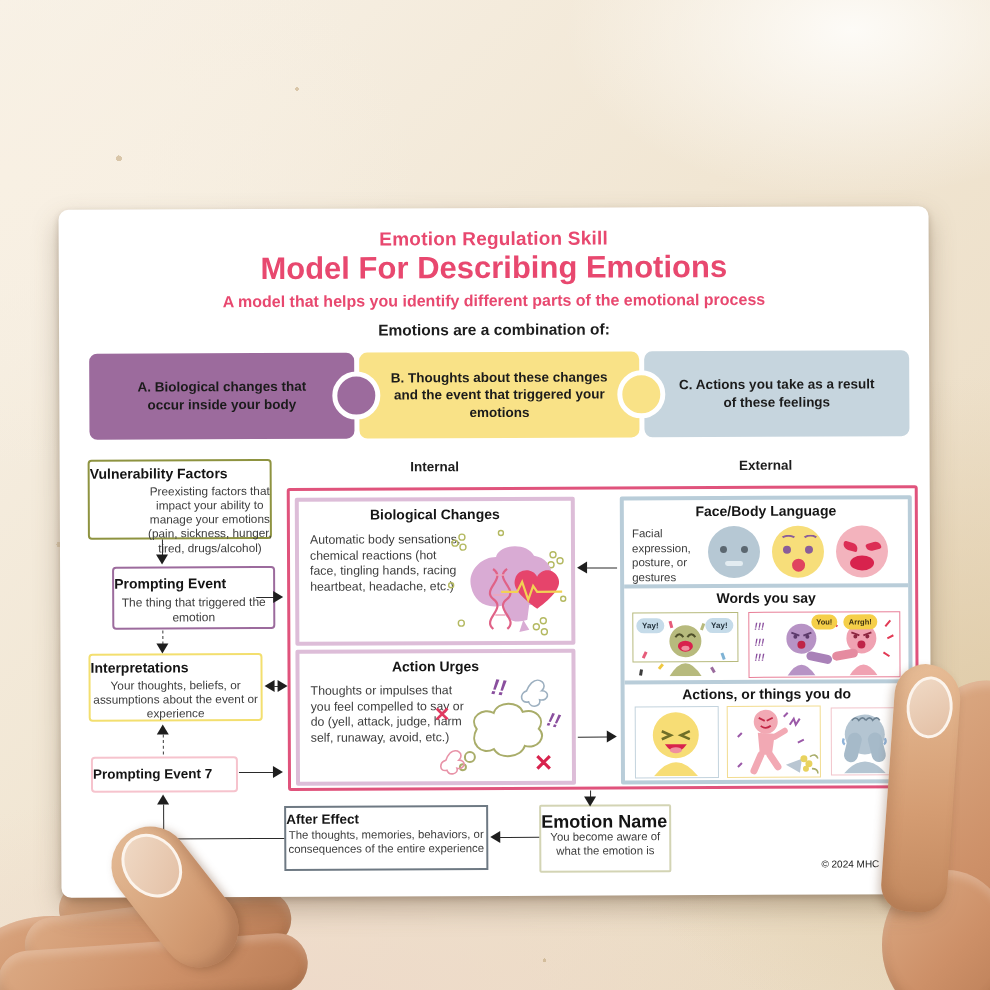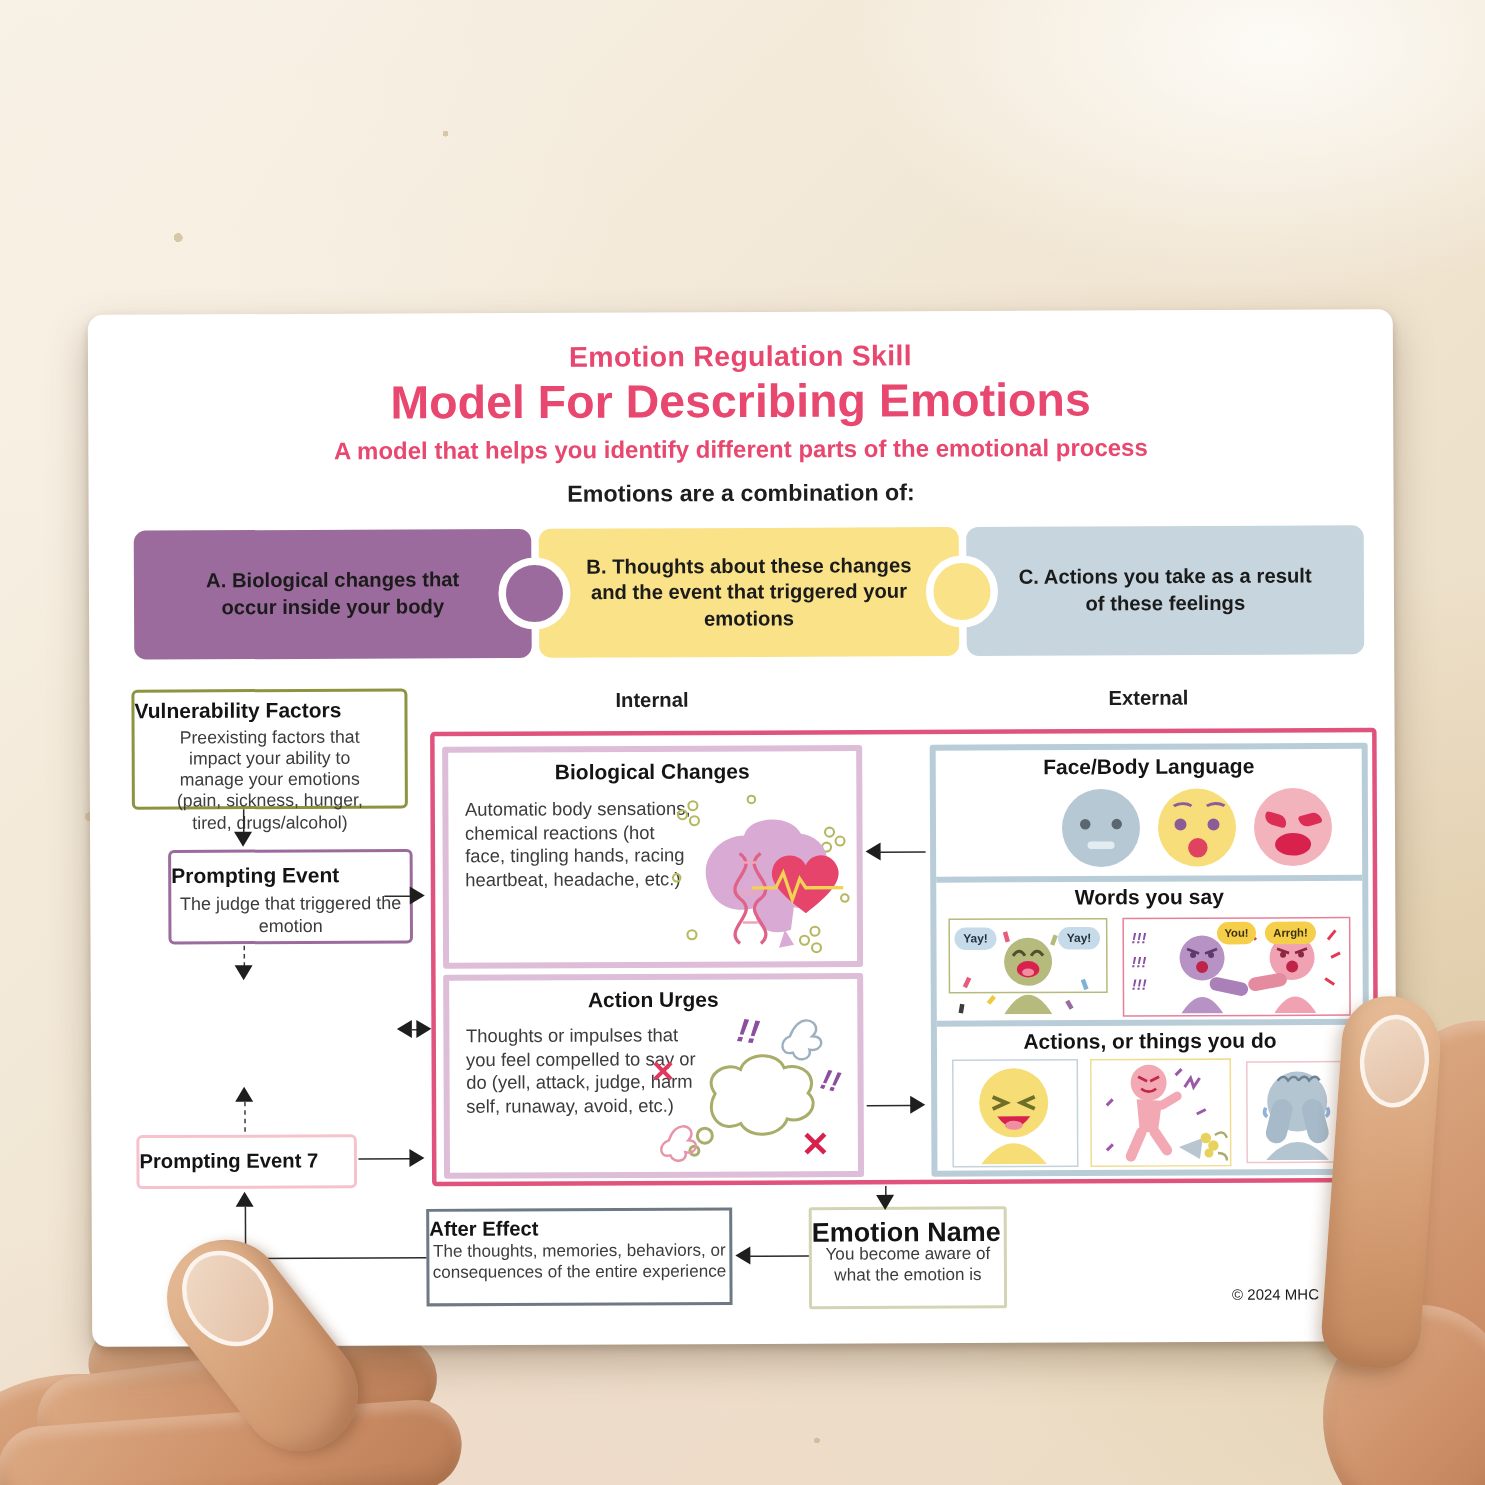--- a/index.html
+++ b/index.html
@@ -217,20 +217,21 @@
         <text x="70" y="26" font-size="22" font-weight="800" font-style="italic" fill="#8a4f9e" transform="rotate(8 78 18)">!!</text>
         <text x="126" y="58" font-size="19" font-weight="800" font-style="italic" fill="#8a4f9e" transform="rotate(14 132 50)">!!</text>
         <path d="M110 14 c8 -7 17 2 10 8 c9 0 7 11 -2 9 c2 7 -9 9 -11 2 c-9 2 -9 -9 -2 -11 c1 -3 3 -6 5 -8" fill="none" stroke="#9db0c0" stroke-width="1.6"></path>
         <path d="M28 84 c7 -6 15 1 9 7 c8 0 6 10 -2 8 c2 6 -8 8 -10 2 c-8 2 -8 -8 -1 -10 c1 -3 2 -5 4 -7" fill="none" stroke="#e893a8" stroke-width="1.6"></path>
       </svg>
     </div>
 
     <div class="abs inbox ext-box">
       <div class="sec sec1">
         <div class="boxtitle" style="top:3px;">Face/Body Language</div>
+        <div class="boxbody" style="left:8px;top:26px;width:72px;font-size:11.5px;">Facial expression, posture, or gestures</div>
         <div class="face face-neutral" style="left:84px;top:26px;">
           <span class="e" style="left:12px;"></span>
             <span class="e" style="left:33px;"></span>
             <span class="mouth"></span>
         </div>
         <div class="face face-surprised" style="left:148px;top:26px;">
           <span class="brow" style="left:8px;"></span>
             <span class="brow" style="left:30px;"></span>
           <span class="e" style="left:11px;"></span>
             <span class="e" style="left:33px;"></span>
@@ -328,25 +329,29 @@
             <rect x="14" y="24" width="14" height="30" rx="7" fill="#a6bac9" transform="rotate(14 21 39)"></rect>
             <rect x="38" y="24" width="14" height="30" rx="7" fill="#a6bac9" transform="rotate(-14 45 39)"></rect>
             <path d="M12 30 q-2 4 1 6 M53 30 q2 4 -1 6" stroke="#8fb3d9" stroke-width="2.4" fill="none"></path>
           </svg>
         </div>
       </div>
     </div>
 
     <div class="abs flowbox vf-box">
       <div class="fb-title" style="top:4px;font-size:14px;">Vulnerability Factors</div>
-      <div class="fb-body" style="top:23px;font-size:11.8px;line-height:1.2;padding:0 16px;box-sizing:border-box;">Preexisting factors that impact your ability to manage your emotions (pain, sickness, hunger, tired, drugs/alcohol)</div>
+      <div class="fb-body" style="top:23px;font-size:11.8px;line-height:1.2;padding:0 16px;box-sizing:border-box;margin-left:30px;">Preexisting factors that impact your ability to manage your emotions (pain, sickness, hunger, tired, drugs/alcohol)</div>
     </div>
     <div class="abs flowbox pe-box">
       <div class="fb-title" style="top:7px;font-size:14px;">Prompting Event</div>
-      <div class="fb-body" style="top:27px;font-size:12px;line-height:1.25;">The judge that triggered the emotion</div>
+      <div class="fb-body" style="top:27px;font-size:12px;line-height:1.25;">The thing that triggered the emotion</div>
+    </div>
+    <div class="abs flowbox in-box">
+      <div class="fb-title" style="top:4px;font-size:14px;">Interpretations</div>
+      <div class="fb-body" style="top:23px;font-size:11.8px;line-height:1.2;">Your thoughts, beliefs, or assumptions about the event or experience</div>
     </div>
     <div class="abs flowbox pe2-box">
       <div class="fb-title" style="top:8px;font-size:13.5px;">Prompting Event 7</div>
     </div>
     <div class="abs flowbox ae-box">
       <div class="fb-title" style="top:4px;font-size:13.5px;">After Effect</div>
       <div class="fb-body" style="top:21px;font-size:11.4px;line-height:1.2;">The thoughts, memories, behaviors, or consequences of the entire experience</div>
     </div>
     <div class="abs flowbox en-box">
       <div class="fb-title" style="top:5px;font-size:18px;">Emotion Name</div>

